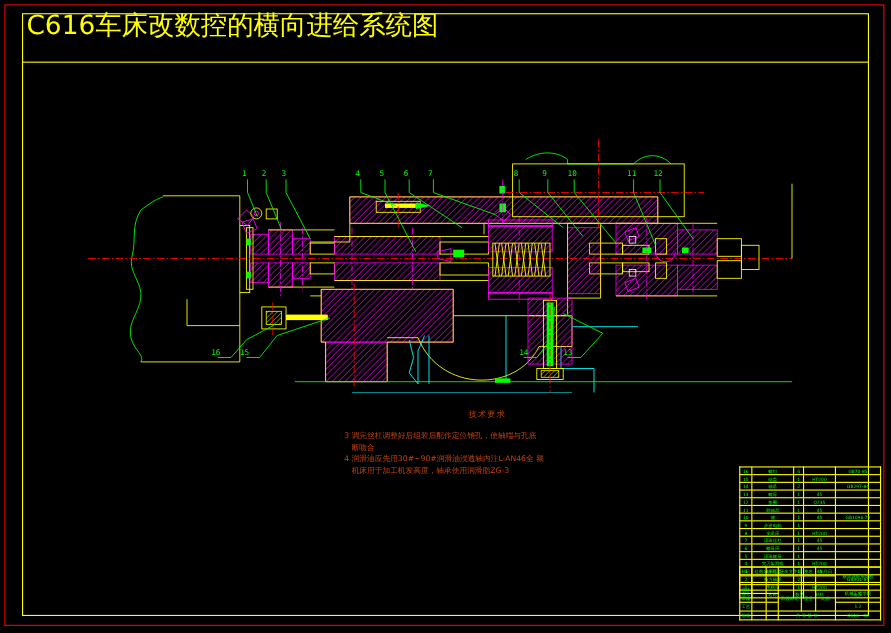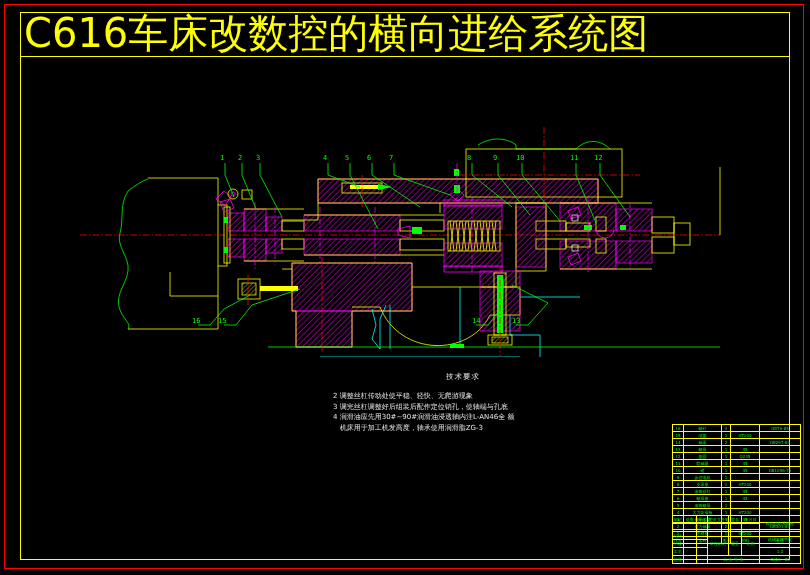--- a/index.html
+++ b/index.html
@@ -8,42 +8,42 @@
   #stage{position:relative;width:810px;height:575px;background:#000;}
   .abs{position:absolute;}
 
   
   #outer-frame{left:4px;top:4px;width:800px;height:565px;
       border:1.5px solid #ff0000;box-sizing:border-box;}
   #inner-frame{left:20px;top:12px;width:770px;height:548px;
       border:1px solid #ffff00;box-sizing:border-box;}
 
   
-  #title{left:24px;top:14px;color:#ffff00;font-size:40px;line-height:38px;
+  #title{left:24px;top:4px;color:#ffff00;font-size:24px;line-height:38px;
       white-space:nowrap;letter-spacing:0px;font-weight:400;}
   #title-rule{left:20px;top:56px;width:770px;height:1px;background:#ffff00;}
 
   
   svg{display:block;}
   .g  {stroke:#00ff00;fill:none;stroke-width:.8;}
   .y  {stroke:#ffff00;fill:none;stroke-width:.8;}
   .c  {stroke:#00ffff;fill:none;stroke-width:.8;}
   .m  {stroke:#ff00ff;fill:none;stroke-width:.8;}
   .w  {stroke:#ffffff;fill:none;stroke-width:.7;}
   .ctr{stroke:#ff0000;fill:none;stroke-width:.8;stroke-dasharray:7 2 1.5 2;}
   .ctrm{stroke:#ff00ff;fill:none;stroke-width:.7;stroke-dasharray:6 2 1.5 2;}
   .hatchfill{fill:url(#hatchM);stroke:#ff00ff;stroke-width:.7;}
   .hatchfillY{fill:url(#hatchY);stroke:#ffff00;stroke-width:.7;}
   .ysolid{fill:#ffff00;stroke:none;}
   .gsolid{fill:#00ff00;stroke:none;}
   .lead{stroke:#00ff00;fill:none;stroke-width:.8;}
   text.num{fill:#00ff00;font-size:7px;font-family:"DejaVu Sans Mono","Liberation Mono",monospace;}
 
   
-  #notes{left:313px;top:372px;width:260px;color:#e5e5e5;margin-left:20px;}
+  #notes{left:313px;top:372px;width:260px;color:#c2410c;}
   #notes-title{text-align:center;font-size:7.5px;letter-spacing:1px;margin-bottom:9px;}
   .note-line{font-size:7px;line-height:10.5px;letter-spacing:0px;
       white-space:pre-wrap;word-break:break-all;}
 
   
   #titleblock{left:672px;top:424px;width:128px;height:144px;}
   #titleblock table{border-collapse:collapse;width:128px;table-layout:fixed;}
   #titleblock td{border:.7px solid #ffff00;color:#00ff00;font-size:4px;
       line-height:5px;height:6px;padding:0 1px;overflow:hidden;
       white-space:nowrap;text-align:center;}
@@ -303,22 +303,22 @@
       <path d="M508 268 L 528 246 L 492 228"></path>
       <path d="M468 268 L 456 268"></path>
       <path d="M508 268 L 496 268"></path>
     </g>
     <text class="num" x="452" y="266">14</text>
     <text class="num" x="492" y="266">13</text>
   </svg>
 
   <div class="abs" id="notes">
     <div id="notes-title">技术要求</div>
-    <div class="note-line">2 调整丝杠传动处使平稳、轻快、无爬游现象</div>
     <div class="note-line">3 调完丝杠调整好后组装后配作定位销孔，使轴端与孔底</div>
+    <div class="note-line">   断吻合</div>
     <div class="note-line">4 润滑油应先用30#~90#润滑油浸透轴内注L-AN46全 额</div>
     <div class="note-line">   机床用于加工机发高度，轴承使用润滑脂ZG-3</div>
   </div>
 
   <div class="abs" id="titleblock">
 
     <div id="bomwrap">
       <table>
         <colgroup>
           <col style="width:11px">

